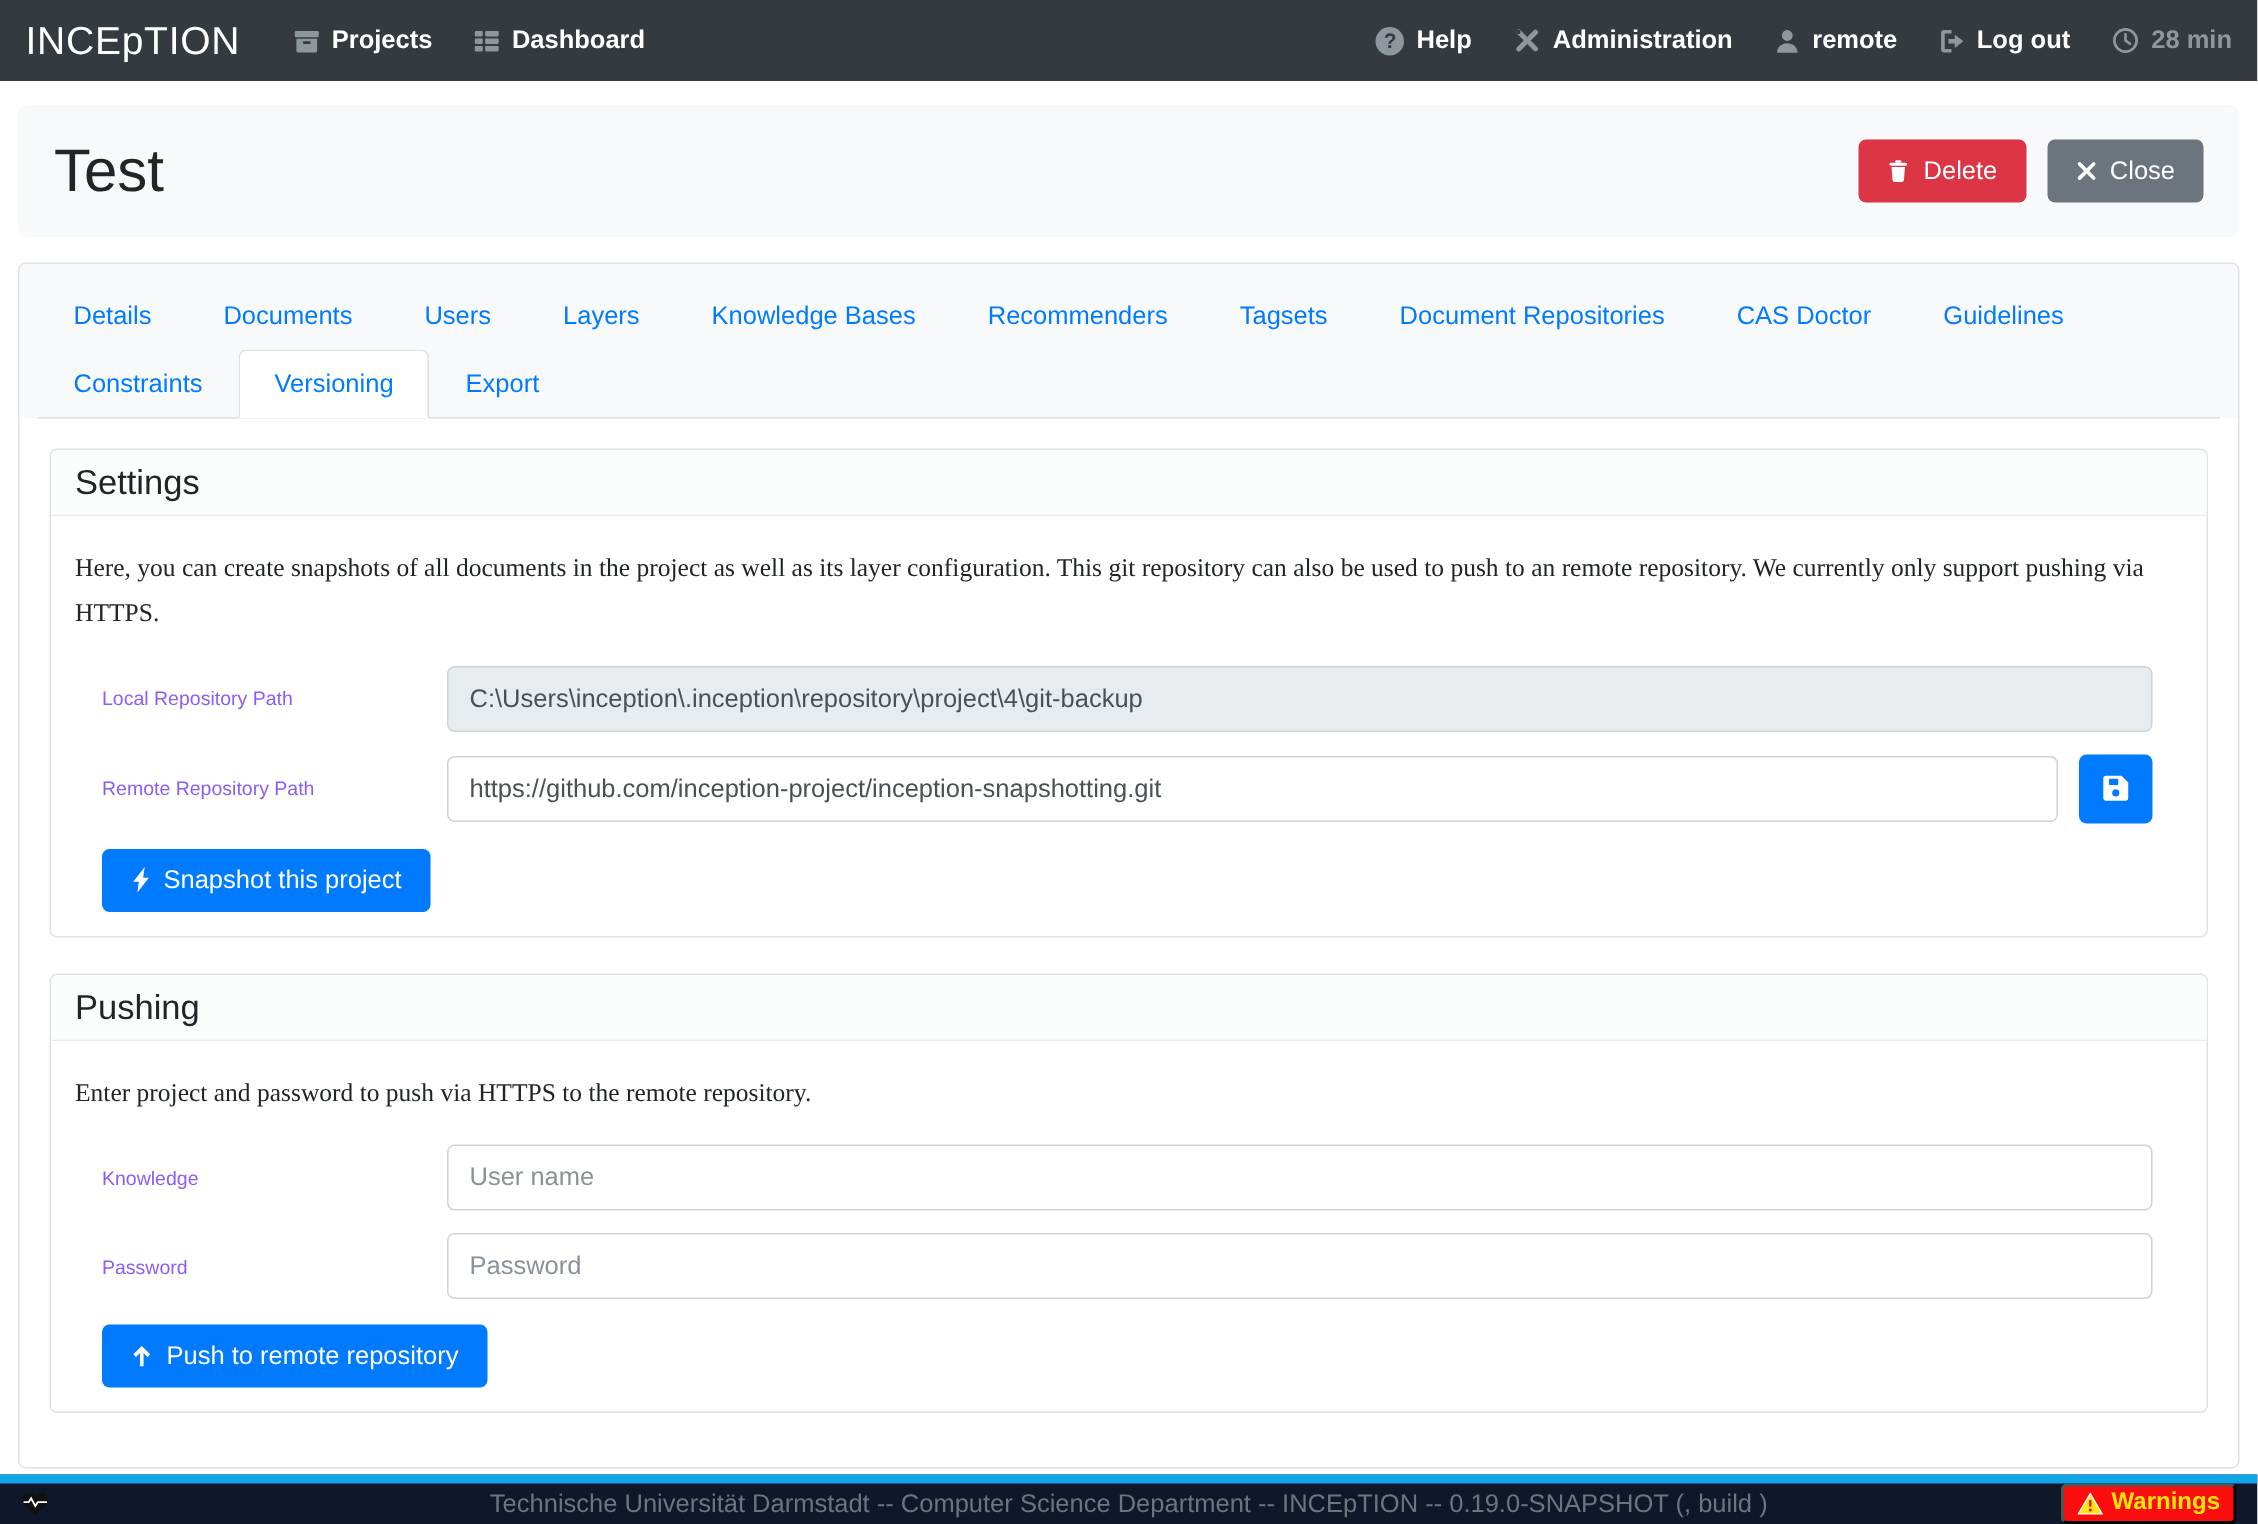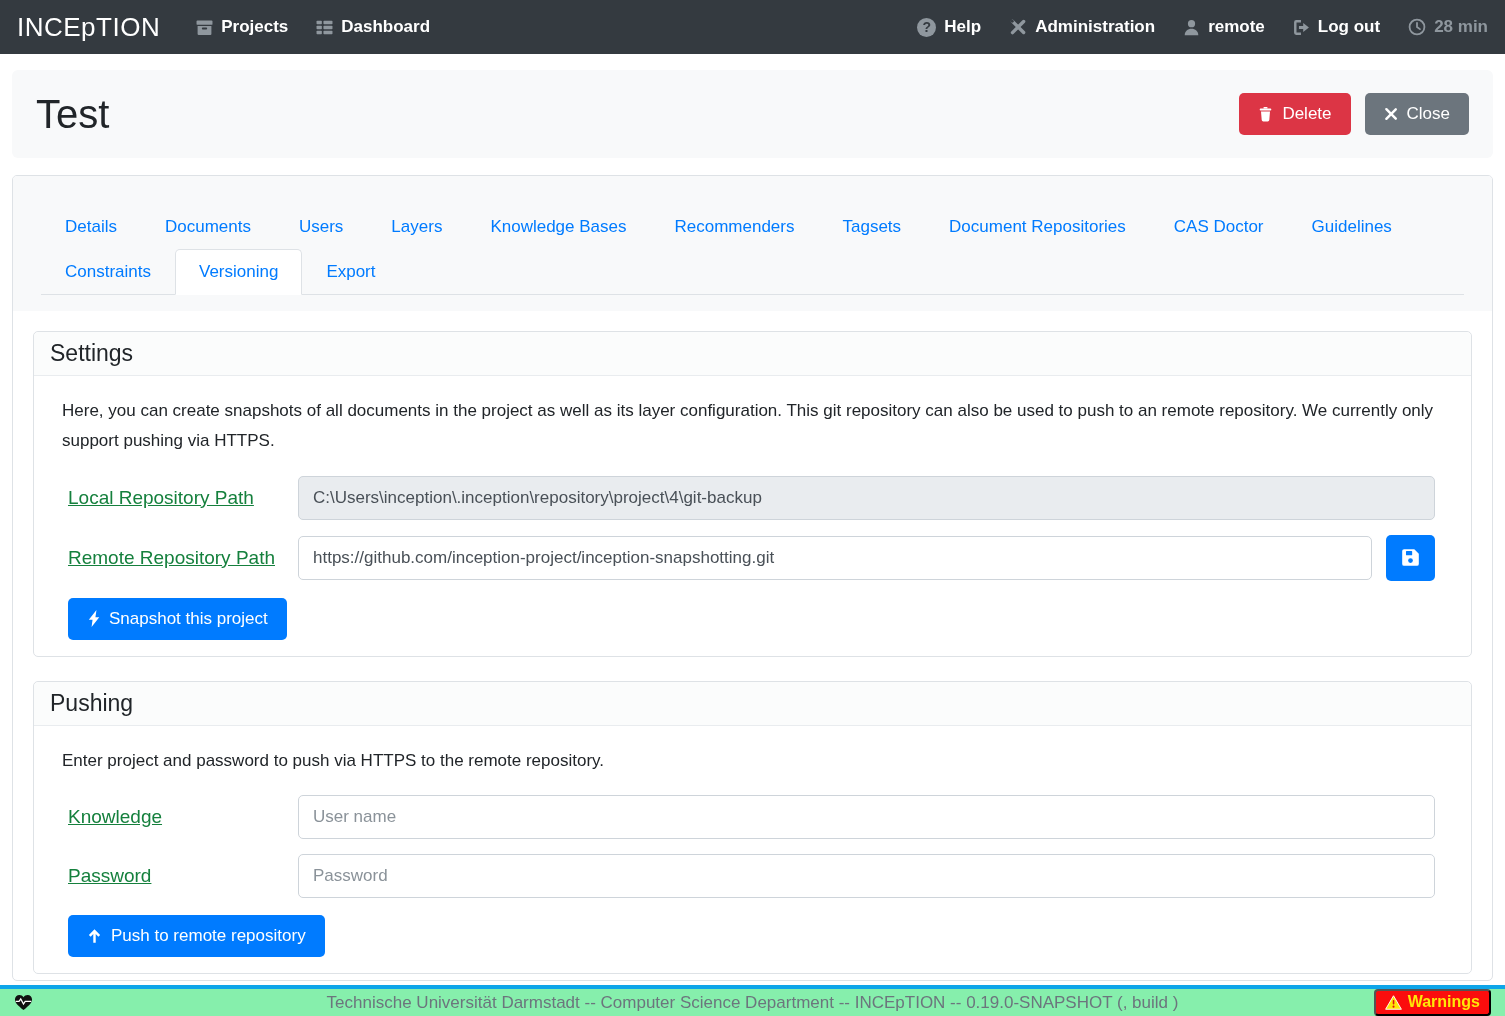--- a/index.html
+++ b/index.html
@@ -53,60 +53,60 @@
   .btn-primary { background: #007bff; }
   
   .tab-card {
     flex: 1; margin: 0 12px 4px;
     border: 1px solid #dee2e6; border-radius: 5px;
     background: #fff;
     display: flex; flex-direction: column;
     overflow: hidden;
   }
   .tab-header { background: #f8f9fa; padding: 12px 12px 0; }
-  .nav-tabs { display: flex; flex-wrap: wrap; border-bottom: 1px solid #dee2e6; margin: 16px; padding: 0; list-style: none; }
+  .nav-tabs { display: flex; flex-wrap: wrap; border-bottom: 1px solid #dee2e6; margin: 0; padding: 0; list-style: none; }
   .tab {
     color: #007bff; font-size: 17px;
     padding: 12px 23px; cursor: pointer; white-space: nowrap;
     border: 1px solid transparent; border-radius: 5px 5px 0 0;
     margin-bottom: -1px;
   }
   .tab.active { background: #fff; border-color: #dee2e6 #dee2e6 #fff; }
   .tab-break { flex-basis: 100%; height: 0; }
   .tab-body { padding: 20px; flex: 1; }
   
   .panel { border: 1px solid #dee2e6; border-radius: 5px; margin-bottom: 24px; }
   .panel-header {
     padding: 8px 16px; font-size: 23px; color: #212529;
     background: #fbfcfc; border-bottom: 1px solid #e9ecef;
     border-radius: 5px 5px 0 0;
   }
   .panel-body { padding: 16px; }
-  .panel-desc { margin: 4px 12px 20px; font-size: 17px; line-height: 1.75; color: #212529; max-width: 1400px; }
+  .panel-desc { margin: 4px 0 20px; font-size: 17px; line-height: 1.75; color: #212529; max-width: 1400px; font-family: Liberation Serif, serif; }
   .form-row { display: flex; align-items: center; margin: 0 20px 15px 18px; }
-  .form-label { flex: 0 0 230px; font-size: 19px; color: #15803d; text-decoration: underline; }
+  .form-label { flex: 0 0 230px; font-size: 13px; color: #8b5cf6; }
   .form-control {
     flex: 1; height: 44px;
     border: 1px solid #ced4da; border-radius: 5px;
     padding: 8px 14px; font-size: 17px; color: #495057;
     font-family: inherit; background: #fff; min-width: 0;
   }
   .form-control[readonly] { background: #e9ecef; }
   .form-control::placeholder { color: #8a9299; }
   .save-btn {
     flex: 0 0 49px; width: 49px; height: 46px; margin-left: 14px;
     border: none; border-radius: 5px; background: #007bff; color: #fff;
     display: flex; align-items: center; justify-content: center; cursor: pointer;
   }
   .action-indent { margin-left: 18px; margin-top: 2px; }
   
   .footer {
     flex: 0 0 30px;
-    border-top: 4px solid #0ea5e9;
-    background: #86efac;
+    border-top: 6px solid #0ea5e9;
+    background: #0f172a;
     display: flex; align-items: center;
     padding: 0 14px; position: relative;
   }
   .footer-text {
     position: absolute; left: 0; right: 0; text-align: center;
     color: #6c757d; font-size: 17px; pointer-events: none;
   }
   .heart { color: #111; display: flex; z-index: 1; }
   .warnings {
     margin-left: auto; z-index: 1;

